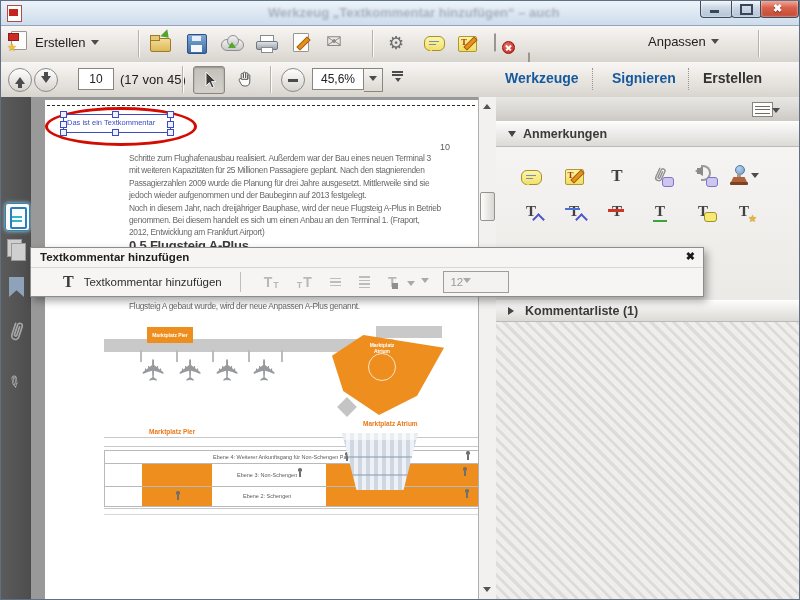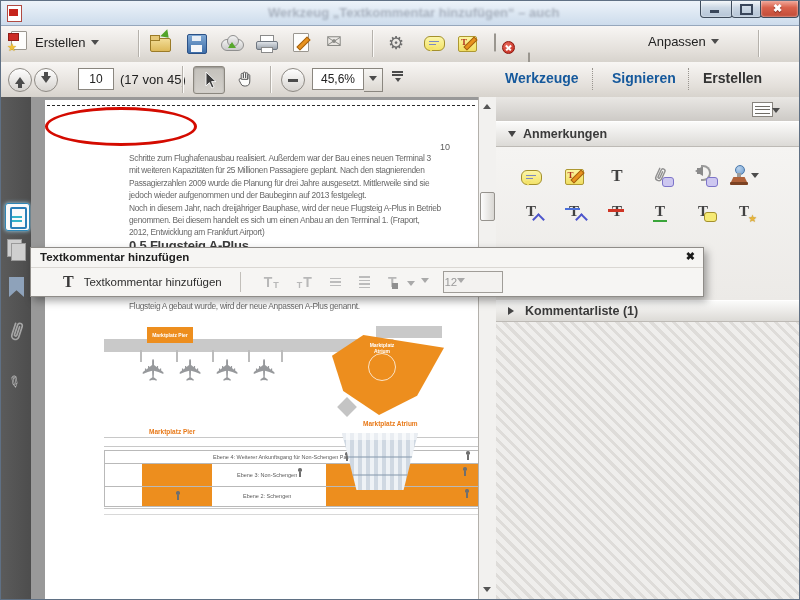--- a/index.html
+++ b/index.html
@@ -185,21 +185,21 @@
   #fb-row{position:absolute;left:0;top:19px;width:100%;height:28px;border-top:1px solid #dad7d3;display:flex;align-items:center}
   #fb-Ticon{margin-left:32px;font-family:"Liberation Serif",serif;font-weight:bold;font-size:16px;color:#3a3a3a}
   #fb-label{margin-left:10px;font-size:11.5px;color:#2e2e2e}
   .fbsep{width:1px;height:20px;background:#c2bfba;margin:0 14px 0 18px}
   .gicon{color:#b8b8b8;font-weight:bold;margin:0 9px;display:flex;align-items:flex-end;gap:1px}
   .gbars{display:flex;flex-direction:column;gap:2px;margin:0 9px}
   .gbars .b{width:11px;height:1.5px;background:#bcbcbc}
   #fb-font{margin-left:14px;width:168px;height:18px;background:#fff;border:1px solid #7c7974;font-size:11.5px;display:flex;align-items:center;padding-left:3px}
   #fb-font .sel{background:#b0b0b0;color:#111;padding:0 2px}
   .fb-dd{width:16px;height:20px;display:flex;align-items:center;justify-content:center}
-  #fb-size{margin-left:10px;width:58px;height:20px;border:1px solid #a09d98;background:#f3f2f0;display:flex;align-items:center;color:#9a9a9a;font-size:11.5px}
+  #fb-size{margin-left:10px;width:58px;height:20px;border:1px solid #a09d98;background:#f3f2f0;display:flex;align-items:center;padding-left:6px;color:#9a9a9a;font-size:11.5px}
 </style>
 </head>
 <body>
 
 <div class="abs" id="titlebar">
   <div class="abs" id="pdf-badge"></div>
   <div class="abs" id="ghost-text">Werkzeug „Textkommentar hinzufügen“  –  auch</div>
   <div class="abs winbtn" style="left:700px;width:31px">
       <span class="winglyph-min"></span>
     </div>
@@ -354,20 +354,31 @@
   <div class="abs sb-sign" style="left:7px;top:276px">
     <span>✎</span>
   </div>
 </div>
 
 <div class="abs" id="docarea">
   <div id="docpage">
     <div id="ants"></div>
 
     <div id="red-ellipse"></div>
+    <div id="comment-box">
+      <div class="txt">Das ist ein Textkommentar</div>
+      <span class="handle" style="left:-4px;top:-4px"></span>
+      <span class="handle" style="left:48px;top:-4px"></span>
+      <span class="handle" style="right:-4px;top:-4px"></span>
+      <span class="handle" style="left:-4px;bottom:-4px"></span>
+      <span class="handle" style="left:48px;bottom:-4px"></span>
+      <span class="handle" style="right:-4px;bottom:-4px"></span>
+      <span class="handle" style="left:-4px;top:6px"></span>
+      <span class="handle" style="right:-4px;top:6px"></span>
+    </div>
 
     <div id="page-num">10</div>
     <div class="doc-text" style="left:84px;top:52px">Schritte zum Flughafenausbau realisiert. Außerdem war der Bau eines neuen Terminal 3
 mit weiteren Kapazitäten für 25 Millionen Passagiere geplant. Nach den stagnierenden
 Passagierzahlen 2009 wurde die Planung für drei Jahre ausgesetzt. Mittlerweile sind sie
 jedoch wieder aufgenommen und der Baubeginn auf 2013 festgelegt.
 Noch in diesem Jahr, nach dreijähriger Bauphase, wird der neue Flugsteig A-Plus in Betrieb
 genommen. Bei diesem handelt es sich um einen Anbau an den Terminal 1. (Fraport,
 2012, Entwicklung am Frankfurt Airport)</div>
     <div id="doc-heading">0.5 Flugsteig A-Plus</div>

